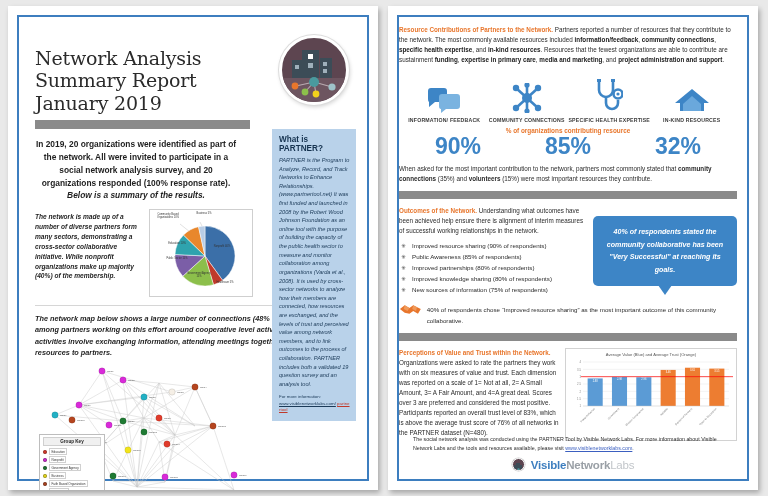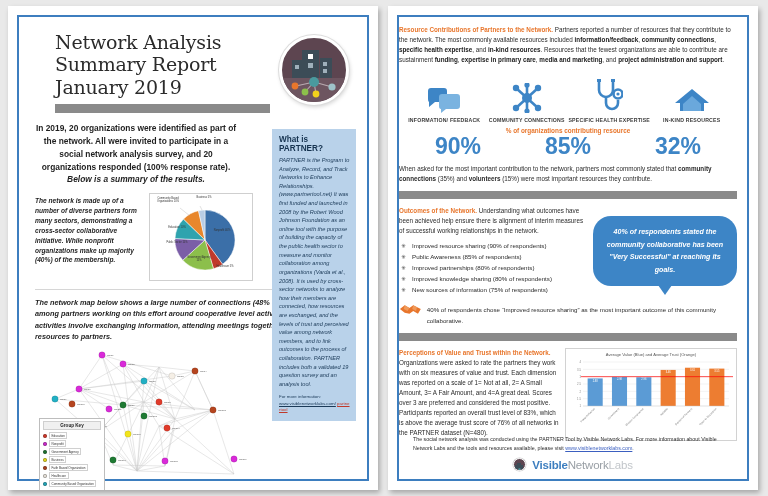--- a/index.html
+++ b/index.html
@@ -29,21 +29,21 @@
   .page-left  { width: 370px; height: 484px; }
   .page-right { width: 370px; height: 484px; }
   .page-inner {
     position: absolute;
     left: 9px; top: 9px; right: 9px; bottom: 9px;
     border: 2px solid #3d7ebf;
     background: #fff;
   }
 
   
-  .title-block { padding: 14px 16px 0 16px; margin-left: 20px; }
+  .title-block { padding: 30px 16px 0 16px; }
   .rep-title {
     font-family: "DejaVu Serif", serif;
     font-size: 19px;
     line-height: 1.18;
     color: #2b2b2b;
     letter-spacing: -0.2px;
     font-weight: 400;
   }
   .gray-bar {
     height: 9px;
@@ -285,21 +285,21 @@
     content: "\2733";
     position: absolute;
     left: 2px; top: 0;
     color: #4a4a4a;
     font-size: 6px;
   }
 
   .callout {
     background: #3d85c6;
     color: #fff;
-    border-radius: 18px;
+    border-radius: 5px;
     padding: 10px 9px;
     font-size: 7.1px;
     line-height: 1.78;
     font-style: italic;
     font-weight: bold;
     text-align: center;
     position: relative;
     margin-top: 10px;
   }
   .callout::after {
@@ -358,21 +358,21 @@
   .vnl-mark {
     width: 13px; height: 13px; border-radius: 50%;
     background: #5d4550;
     border: 1px solid #fff;
     box-shadow: 0 0 0 0.5px #ccc;
     flex: none;
     position: relative; overflow: hidden;
   }
   .vnl-text { font-size: 11.5px; letter-spacing: -0.2px; }
   .vnl-text .b { color: #3d7ebf; font-weight: bold; }
-  .vnl-text .g1 { color: #9aa0a6; }
+  .vnl-text .g1 { color: #9aa0a6; font-weight: bold; }
   .vnl-text .g2 { color: #c2c6ca; }
 </style>
 </head>
 <body>
 
 <div class="workspace">
 
   <div class="page page-left">
     <div class="page-inner">
 

